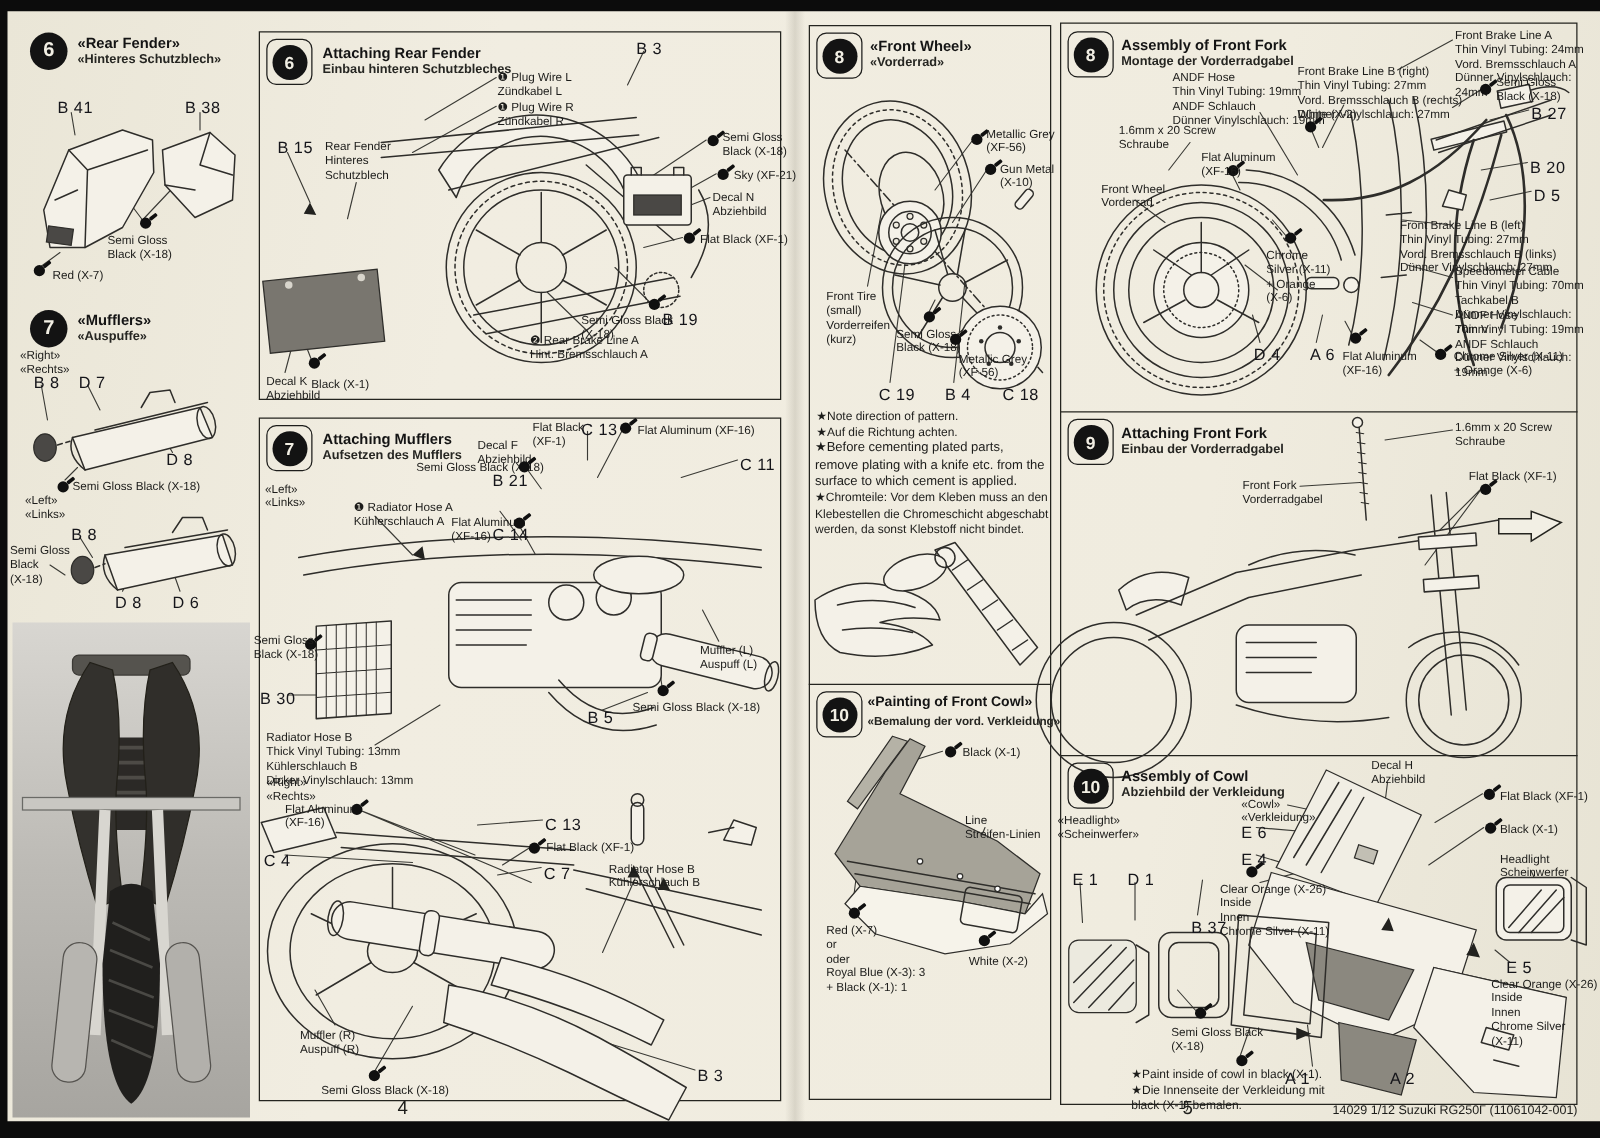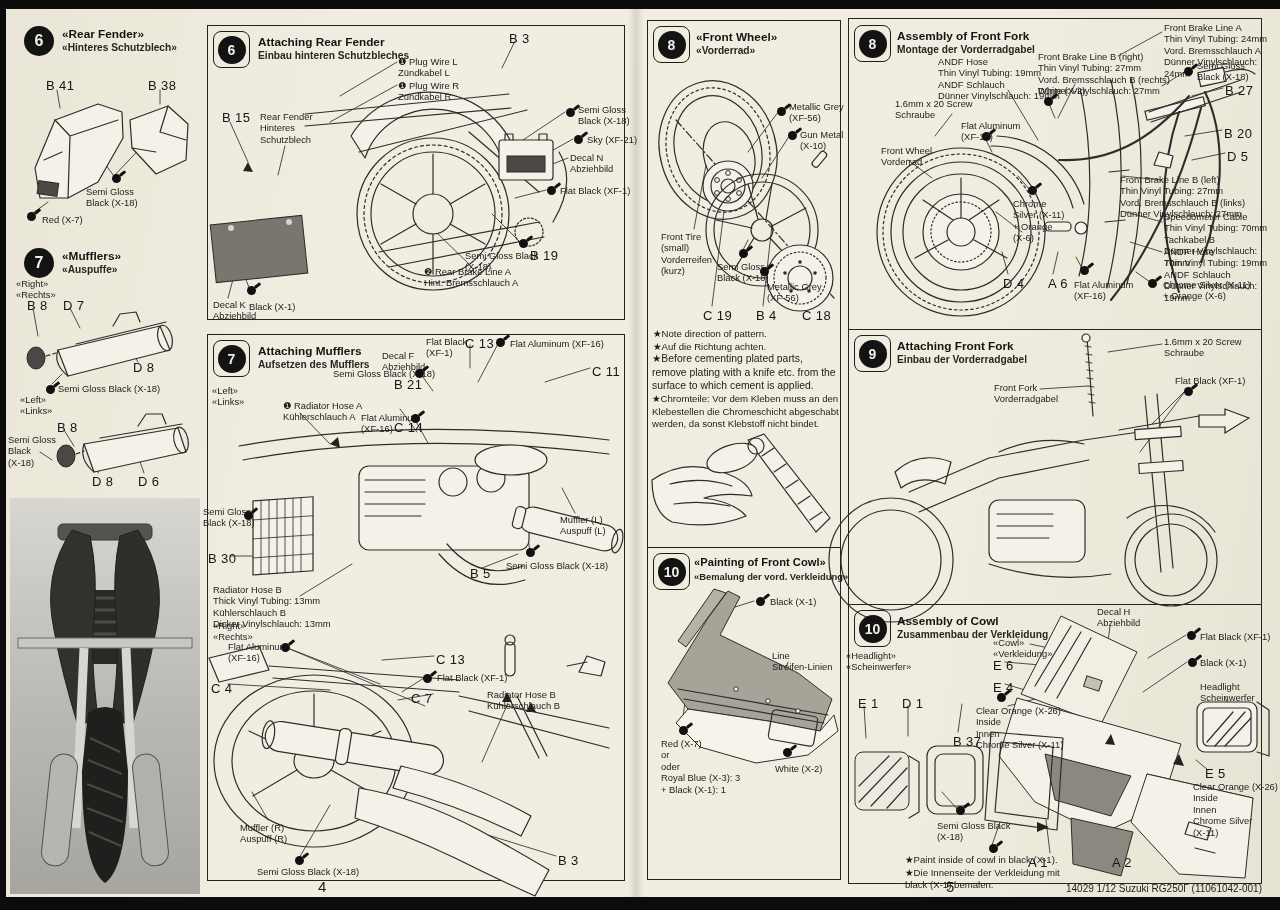--- a/index.html
+++ b/index.html
@@ -247,21 +247,21 @@
 Dicker Vinylschlauch: 13mm</div>
 <div class="lbl" style="left:213px;top:620px">«Right»
 «Rechts»</div>
 <div class="lbl" style="left:228px;top:641px">Flat Aluminum
 (XF-16)</div>
 <i class="dot" style="left:281px;top:643px"></i>
 <div class="part" style="left:211px;top:681px">C 4</div>
 <div class="part" style="left:436px;top:652px">C 13</div>
 <i class="dot" style="left:423px;top:674px"></i>
 <div class="lbl" style="left:437px;top:672px">Flat Black (XF-1)</div>
-<div class="part" style="left:411px;top:691px">C 7</div>
+<div class="part" style="left:435px;top:691px">C 7</div>
 <div class="lbl" style="left:487px;top:689px">Radiator Hose B
 Kühlerschlauch B</div>
 <svg class="draw" style="left:209px;top:636px" width="414" height="242" viewBox="0 0 414 242">
   <polygon class="fill" points="0,22 50,10 60,34 10,46"></polygon>
   <ellipse class="ln" cx="105" cy="125" rx="100" ry="86"></ellipse>
   <ellipse class="ln" cx="105" cy="125" rx="82" ry="70"></ellipse>
   <ellipse class="ln" cx="105" cy="125" rx="20" ry="17"></ellipse>
   <path class="ln" d="M105,108 L105,58 M122,118 L172,95 M122,134 L168,160 M88,134 L44,160 M88,118 L40,95"></path>
   <path class="ln" d="M60,30 L250,44 M64,42 L250,56 M250,60 L400,92 M260,75 L400,112 M300,62 L330,122 M308,60 L338,120"></path>
   <g transform="rotate(9 150 115)">
@@ -489,21 +489,21 @@
 Schraube</div>
 <div class="lbl" style="left:1175px;top:375px">Flat Black (XF-1)</div>
 <i class="dot" style="left:1184px;top:387px"></i>
 <div class="lbl" style="left:994px;top:382px">Front Fork
 Vorderradgabel</div>
 
 <div class="bbox" style="left:854px;top:610px">
     <div class="bnum">10</div>
   </div>
 <div class="ttl" style="left:897px;top:614px">Assembly of Cowl</div>
-<div class="sub" style="left:897px;top:629px">Zusammenbau der Verkleidung</div>
+<div class="sub" style="left:897px;top:629px">Abziehbild der Verkleidung</div>
 <svg class="draw" style="left:849px;top:606px" width="412" height="276" viewBox="0 0 412 276">
   <polygon points="212,10 288,46 252,118 172,88" fill="#f1eee4" stroke="#2e2d2a"></polygon>
   <path class="ln" d="M222,20 L186,80 M232,26 L196,86 M242,32 L208,92"></path>
   <rect x="236" y="72" width="16" height="11" fill="#c2bfb4" stroke="#2e2d2a" transform="rotate(18 244 77)"></rect>
   <path d="M168,92 L332,138 L312,200 L252,228 L186,196 L150,150 Z" fill="#f4f1e8" stroke="#2e2d2a"></path>
   <polygon points="196,148 282,170 262,210 206,194" fill="#8b887f" stroke="#2e2d2a"></polygon>
   <polygon points="298,168 404,192 400,204 296,180" fill="#9a968b" stroke="#2e2d2a"></polygon>
   <path d="M298,168 L404,192 L396,272 L330,268 L282,216 Z" fill="#f4f1e8" stroke="#2e2d2a"></path>
   <path class="ln" d="M340,216 l22,6 l-4,12 l-22,-6 Z M346,242 l20,5"></path>
   <path d="M222,212 L284,226 L272,270 L224,258 Z" fill="#8b887f" stroke="#2e2d2a"></path>

